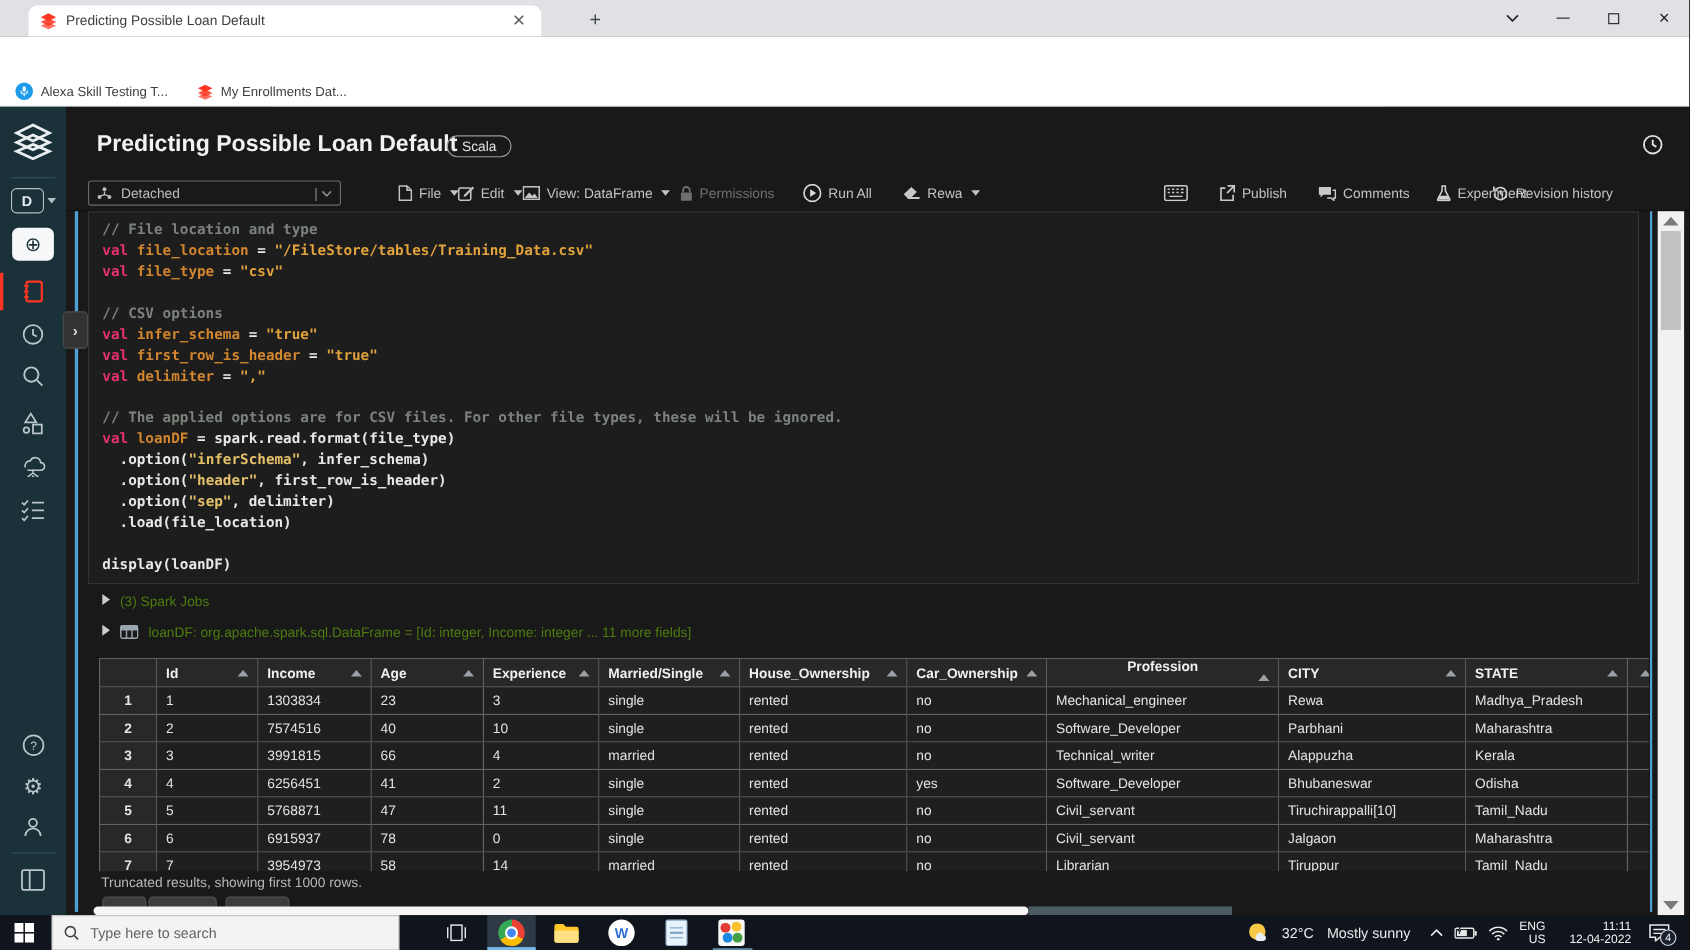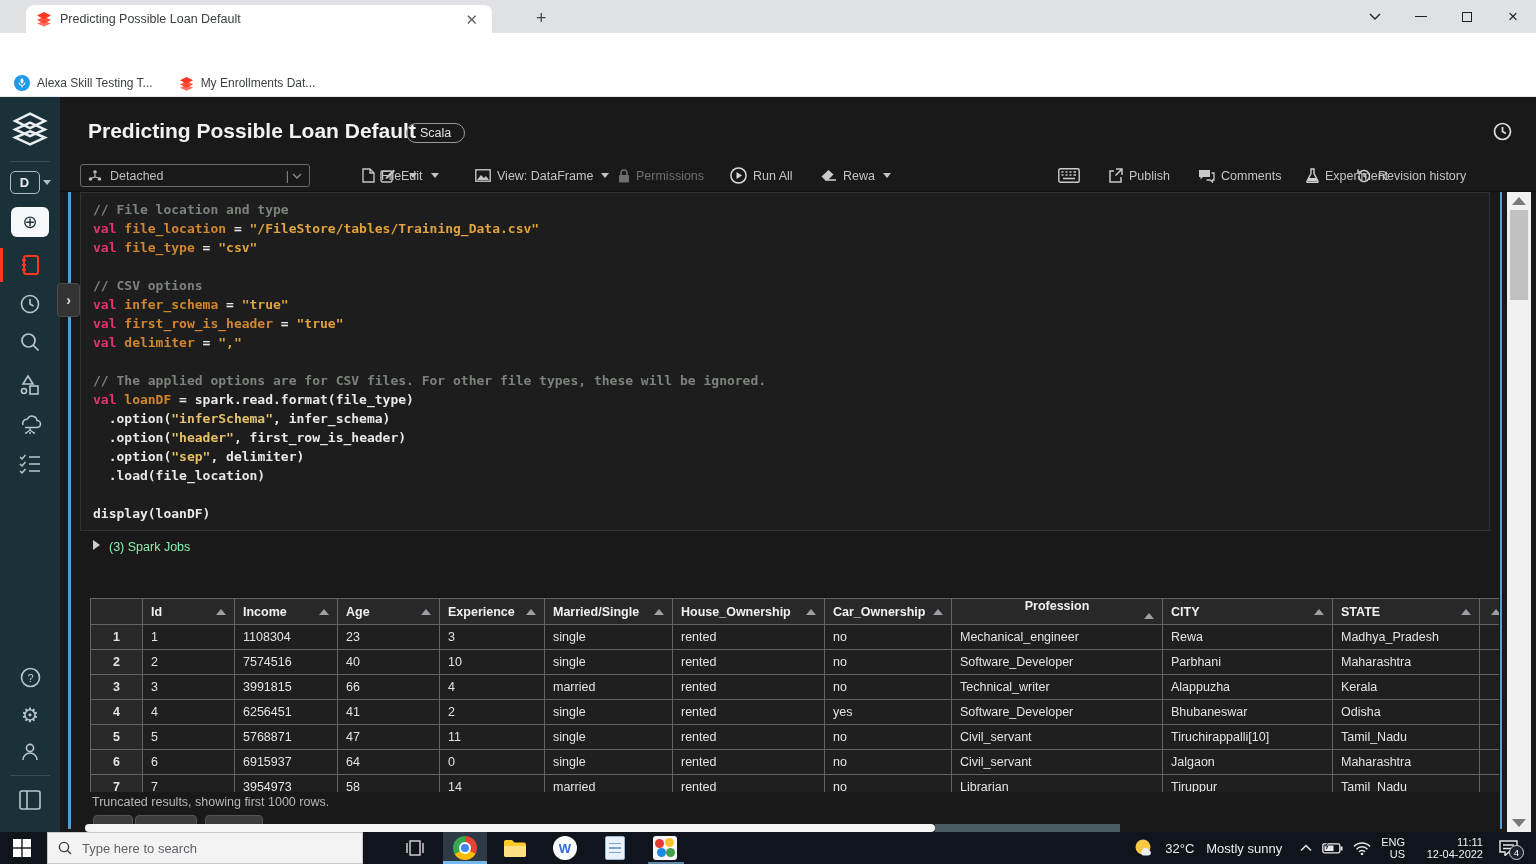--- a/index.html
+++ b/index.html
@@ -71,21 +71,21 @@
     border:1px solid #4c4c4c;border-radius:4px;color:#dddddd;font-size:14px;font-weight:bold;
     display:flex;align-items:center;justify-content:center;}
 
   .cell{position:absolute;left:20px;top:95px;width:1410px;height:339px;background:#1d1d1d;border:1px solid #333;}
   .code{position:absolute;left:12px;top:7px;font-family:"DejaVu Sans Mono",monospace;
     font-size:13px;line-height:19px;font-weight:bold;white-space:pre;}
   .code .cm{color:#7c837c;} .code .kw{color:#e8326e;} .code .vr{color:#d2862e;}
   .code .st{color:#e1a33c;} .code .ys{color:#e4c169;} .code .pl{color:#e8e8e6;}
 
   .res-row{position:absolute;left:33px;display:flex;align-items:flex-start;gap:9px;
-    font-size:12.5px;color:#86efac;}
+    font-size:12.5px;color:#4d7c0f;}
   .tri-r{width:0;height:0;border-top:5px solid transparent;border-bottom:5px solid transparent;
     border-left:7px solid #cccccc;}
 
   .dtable{position:absolute;left:30px;top:501px;width:1409px;height:194px;overflow:hidden;}
   .trow{display:flex;}
   .tcell{flex:none;border-right:1px solid #646464;border-bottom:1px solid #646464;
     padding:0 8px;display:flex;align-items:center;font-size:12.5px;color:#e3e3e3;
     background:#1f1f1f;height:25px;white-space:nowrap;overflow:hidden;}
   .thead .tcell{background:#282828;font-weight:bold;height:27px;color:#f0f0f0;
     border-top:1px solid #646464;}
@@ -339,21 +339,21 @@
         </span>
       </div>
       <div class="tb-item" style="left:274px;padding-left:28px;">
         <svg width="13" height="15" viewBox="0 0 13 15">
             <path d="M1 1 H8 L12 5 V14 H1Z" fill="none" stroke="#c3c3c3" stroke-width="1.4"></path>
             <path d="M8 1 V5 H12" fill="none" stroke="#c3c3c3" stroke-width="1.4"></path>
           </svg>
         <span>File</span>
           <span class="caret"></span>
       </div>
-      <div class="tb-item" style="left:320px;">
+      <div class="tb-item" style="left:356px;">
         <svg width="15" height="15" viewBox="0 0 15 15">
             <rect x="1" y="3" width="11" height="11" rx="1.5" fill="none" stroke="#c3c3c3" stroke-width="1.4"></rect>
             <path d="M6 9 L13.5 1.5 L15 3 L7.5 10.5 L5.5 11Z" fill="#c3c3c3"></path>
           </svg>
         <span>Edit</span>
           <span class="caret"></span>
       </div>
       <div class="tb-item" style="left:415px;">
         <svg width="16" height="13" viewBox="0 0 16 13">
             <rect x="0.8" y="0.8" width="14.4" height="11.4" fill="none" stroke="#c3c3c3" stroke-width="1.4"></rect>
@@ -426,20 +426,29 @@
     <div class="expand-handle">›</div>
 
     <div class="cell">
       <div class="code" id="code-block"><div class="code-line"><span class="cm">// File location and type</span></div><div class="code-line"><span class="kw">val </span><span class="vr">file_location</span><span class="pl"> = </span><span class="st">"/FileStore/tables/Training_Data.csv"</span></div><div class="code-line"><span class="kw">val </span><span class="vr">file_type</span><span class="pl"> = </span><span class="st">"csv"</span></div><div class="code-line">&nbsp;</div><div class="code-line"><span class="cm">// CSV options</span></div><div class="code-line"><span class="kw">val </span><span class="vr">infer_schema</span><span class="pl"> = </span><span class="st">"true"</span></div><div class="code-line"><span class="kw">val </span><span class="vr">first_row_is_header</span><span class="pl"> = </span><span class="st">"true"</span></div><div class="code-line"><span class="kw">val </span><span class="vr">delimiter</span><span class="pl"> = </span><span class="st">","</span></div><div class="code-line">&nbsp;</div><div class="code-line"><span class="cm">// The applied options are for CSV files. For other file types, these will be ignored.</span></div><div class="code-line"><span class="kw">val </span><span class="vr">loanDF</span><span class="pl"> = spark.read.format(file_type)</span></div><div class="code-line"><span class="pl">  .option(</span><span class="ys">"inferSchema"</span><span class="pl">, infer_schema)</span></div><div class="code-line"><span class="pl">  .option(</span><span class="ys">"header"</span><span class="pl">, first_row_is_header)</span></div><div class="code-line"><span class="pl">  .option(</span><span class="ys">"sep"</span><span class="pl">, delimiter)</span></div><div class="code-line"><span class="pl">  .load(file_location)</span></div><div class="code-line">&nbsp;</div><div class="code-line"><span class="pl">display(loanDF)</span></div></div>
     </div>
 
     <div class="res-row" style="top:443px;">
       <span class="tri-r"></span>
       <span>(3) Spark Jobs</span>
     </div>
+    <div class="res-row" style="top:471px;">
+      <span class="tri-r"></span>
+      <svg width="17" height="13" viewBox="0 0 17 13">
+          <rect x="0.8" y="0.8" width="15.4" height="11.4" rx="1.5" fill="none" stroke="#9aa7ad" stroke-width="1.3"></rect>
+          <path d="M0.8 4.5 H16.2 M6 4.5 V12.2 M11 4.5 V12.2" stroke="#9aa7ad" stroke-width="1.3"></path>
+          <rect x="0.8" y="0.8" width="15.4" height="3.7" fill="#9aa7ad"></rect>
+        </svg>
+      <span>loanDF:  org.apache.spark.sql.DataFrame = [Id: integer, Income: integer ... 11 more fields]</span>
+    </div>
 
     <div class="dtable" id="data-table">
         <div class="trow thead">
           <div class="tcell rownum" style="width: 53px;"></div>
           <div class="tcell" style="width: 92px;">
             <span>Id</span>
             <span class="sort"></span>
           </div>
           <div class="tcell" style="width: 103px;">
             <span>Income</span>
@@ -478,21 +487,21 @@
             <span class="sort"></span>
           </div>
           <div class="tcell" style="width: 30px;">
             <span></span>
             <span class="sort"></span>
           </div>
         </div>
         <div class="trow">
           <div class="tcell rownum" style="width: 53px;">1</div>
           <div class="tcell" style="width: 92px;">1</div>
-          <div class="tcell" style="width: 103px;">1108304</div>
+          <div class="tcell" style="width: 103px;">1303834</div>
           <div class="tcell" style="width: 102px;">23</div>
           <div class="tcell" style="width: 105px;">3</div>
           <div class="tcell" style="width: 128px;">single</div>
           <div class="tcell" style="width: 152px;">rented</div>
           <div class="tcell" style="width: 127px;">no</div>
           <div class="tcell" style="width: 211px;">Mechanical_engineer</div>
           <div class="tcell" style="width: 170px;">Rewa</div>
           <div class="tcell" style="width: 147px;">Madhya_Pradesh</div>
           <div class="tcell" style="width: 30px;"></div>
         </div>
@@ -549,21 +558,21 @@
           <div class="tcell" style="width: 127px;">no</div>
           <div class="tcell" style="width: 211px;">Civil_servant</div>
           <div class="tcell" style="width: 170px;">Tiruchirappalli[10]</div>
           <div class="tcell" style="width: 147px;">Tamil_Nadu</div>
           <div class="tcell" style="width: 30px;"></div>
         </div>
         <div class="trow">
           <div class="tcell rownum" style="width: 53px;">6</div>
           <div class="tcell" style="width: 92px;">6</div>
           <div class="tcell" style="width: 103px;">6915937</div>
-          <div class="tcell" style="width: 102px;">64</div>
+          <div class="tcell" style="width: 102px;">78</div>
           <div class="tcell" style="width: 105px;">0</div>
           <div class="tcell" style="width: 128px;">single</div>
           <div class="tcell" style="width: 152px;">rented</div>
           <div class="tcell" style="width: 127px;">no</div>
           <div class="tcell" style="width: 211px;">Civil_servant</div>
           <div class="tcell" style="width: 170px;">Jalgaon</div>
           <div class="tcell" style="width: 147px;">Maharashtra</div>
           <div class="tcell" style="width: 30px;"></div>
         </div>
         <div class="trow">

